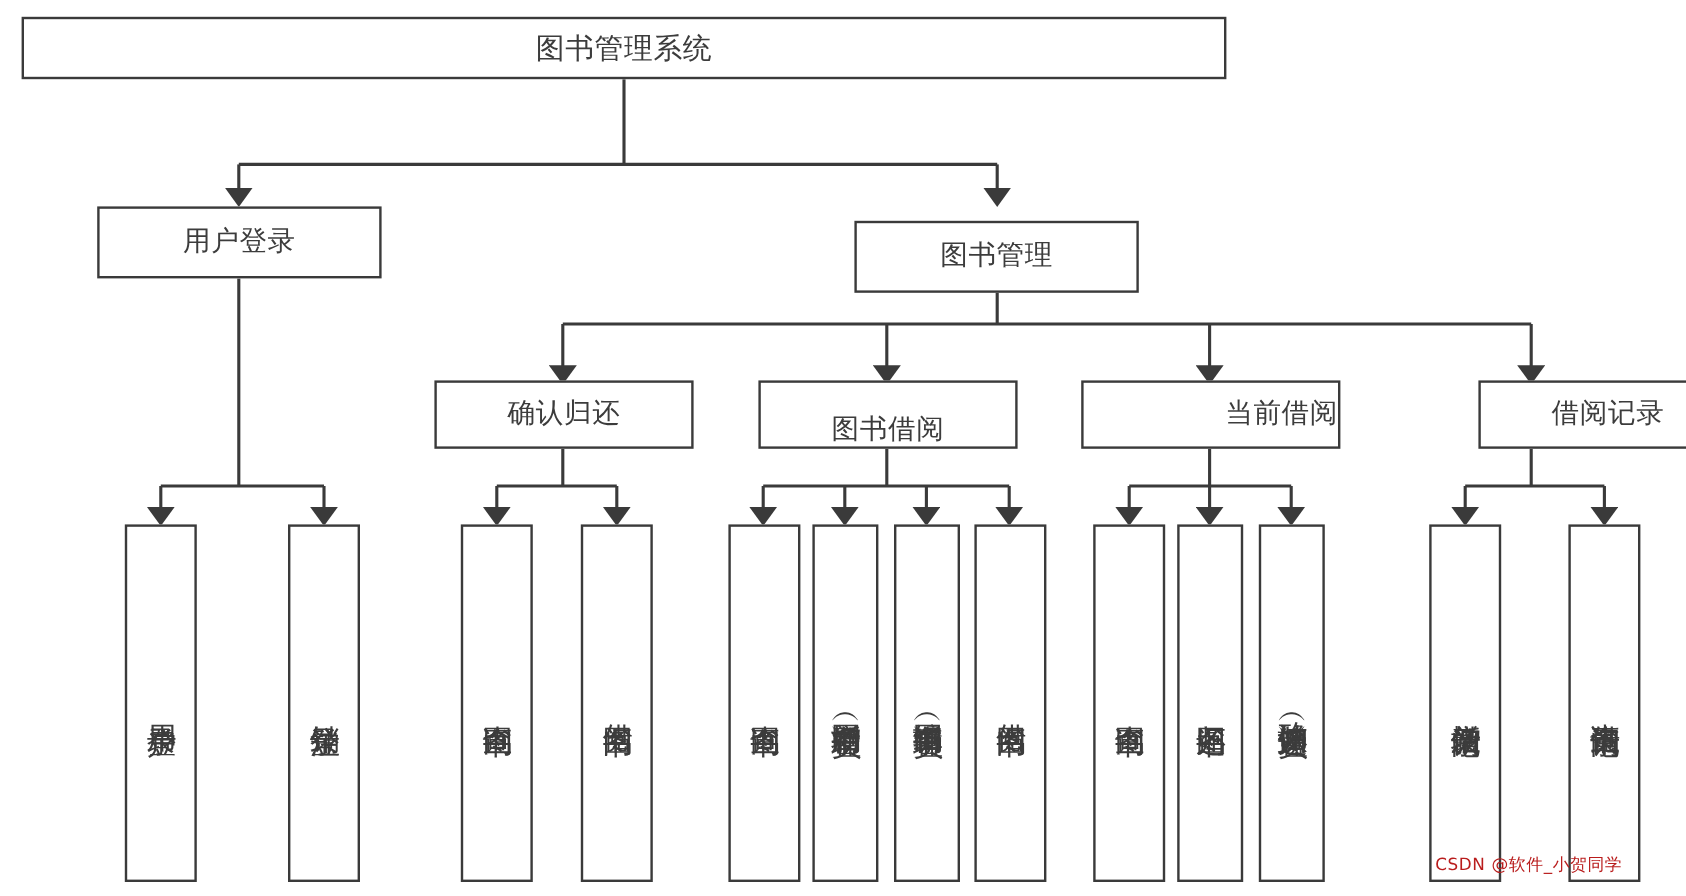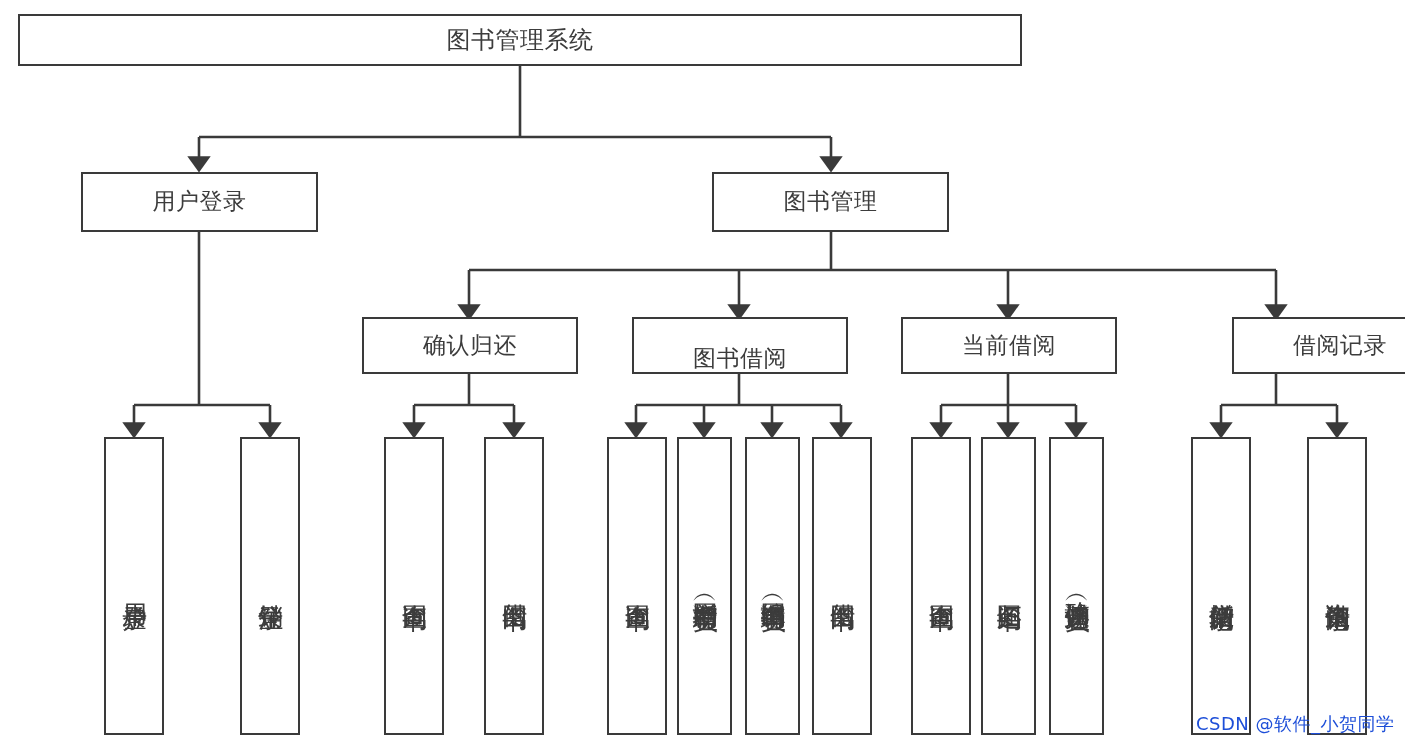--- a/index.html
+++ b/index.html
@@ -60,22 +60,22 @@
     letter-spacing: 1px;
     max-height: 100%;
   }
   .node.root .node-label {
     font-size: 24px;
   }
   .watermark {
     position: absolute;
     left: 1196px;
     top: 712px;
-    font-size: 18px;
-    color: #1d4ed8;
+    font-size: 14px;
+    color: #b91c1c;
     white-space: nowrap;
     letter-spacing: 0.5px;
     font-family: "DejaVu Sans", "Liberation Sans", sans-serif;
   }
 </style>
 </head>
 <body>
 
 <div id="diagram-root">
 
@@ -129,31 +129,31 @@
     </g>
   </svg>
 
   <div class="node horizontal root" style="left:18px; top:14px; width:1004px; height:52px;">
     <span class="node-label">图书管理系统</span>
   </div>
 
   <div class="node horizontal" style="left:81px; top:172px; width:237px; height:60px;">
     <span class="node-label">用户登录</span>
   </div>
-  <div class="node horizontal" style="left:712px; top:172px; width:237px; height:60px;">
+  <div class="node horizontal" style="left:712px; top:184px; width:237px; height:60px;">
     <span class="node-label">图书管理</span>
   </div>
 
   <div class="node horizontal" style="left:362px; top:317px; width:216px; height:57px;">
     <span class="node-label">确认归还</span>
   </div>
   <div class="node horizontal" style="left:632px; top:317px; width:216px; height:57px;align-items:flex-end;">
     <span class="node-label">图书借阅</span>
   </div>
-  <div class="node horizontal" style="left:901px; top:317px; width:216px; height:57px;">
+  <div class="node horizontal" style="left:901px; top:317px; width:216px; height:57px;justify-content:flex-end;">
     <span class="node-label">当前借阅</span>
   </div>
   <div class="node horizontal" style="left:1232px; top:317px; width:216px; height:57px;">
     <span class="node-label">借阅记录</span>
   </div>
 
   <div class="node vertical" style="left:104px; top:437px; width:60px; height:298px;">
     <span class="node-label">用户登录</span>
   </div>
   <div class="node vertical" style="left:240px; top:437px; width:60px; height:298px;">

